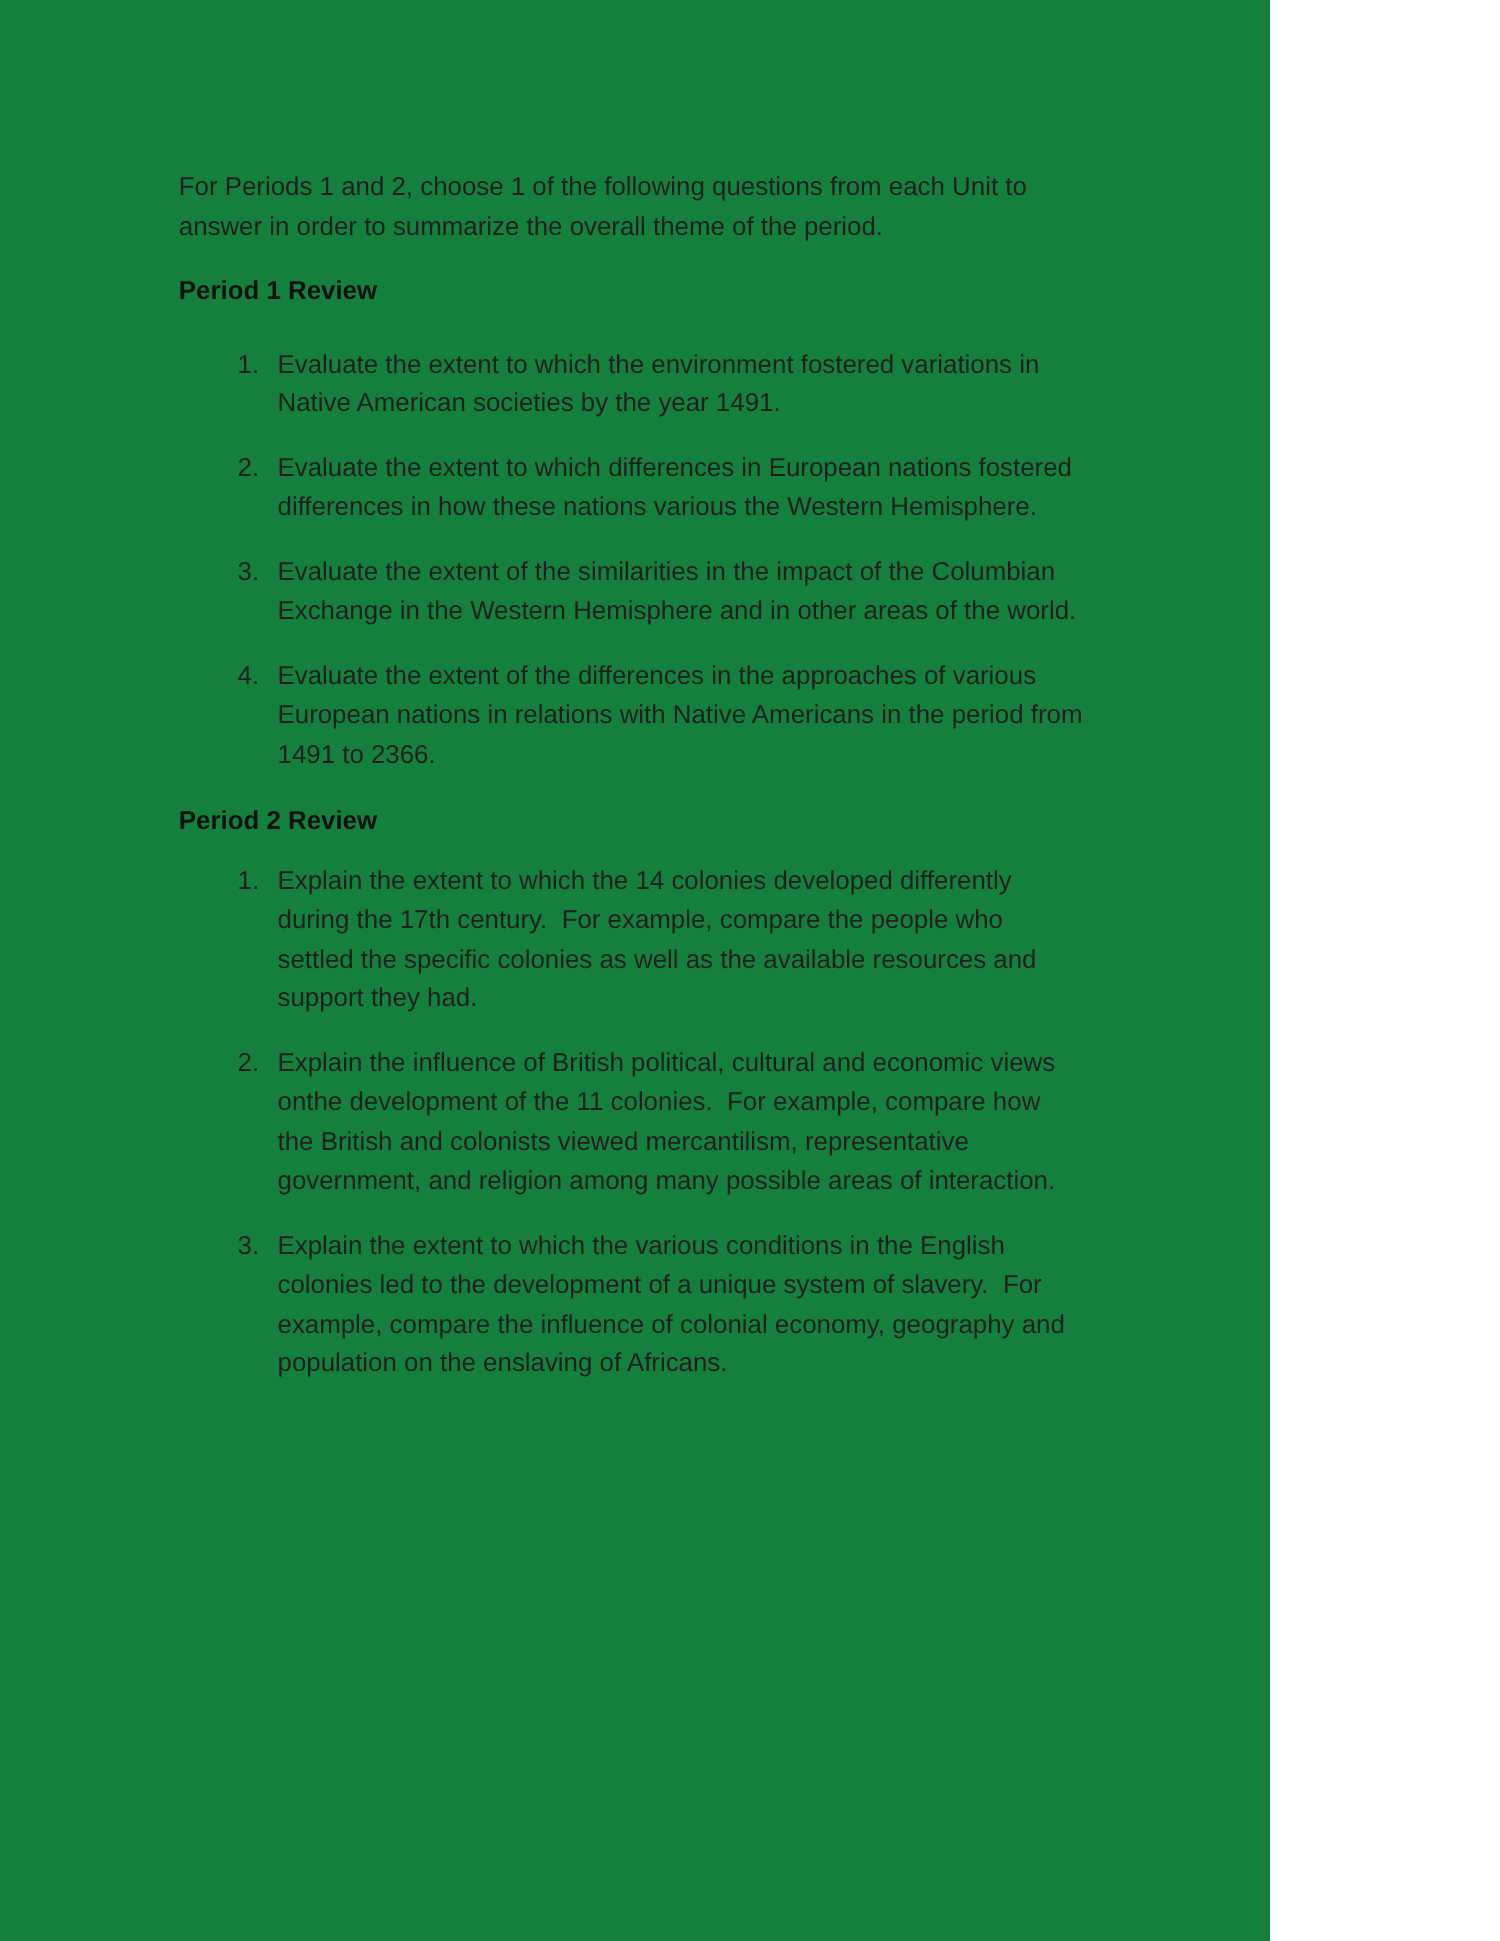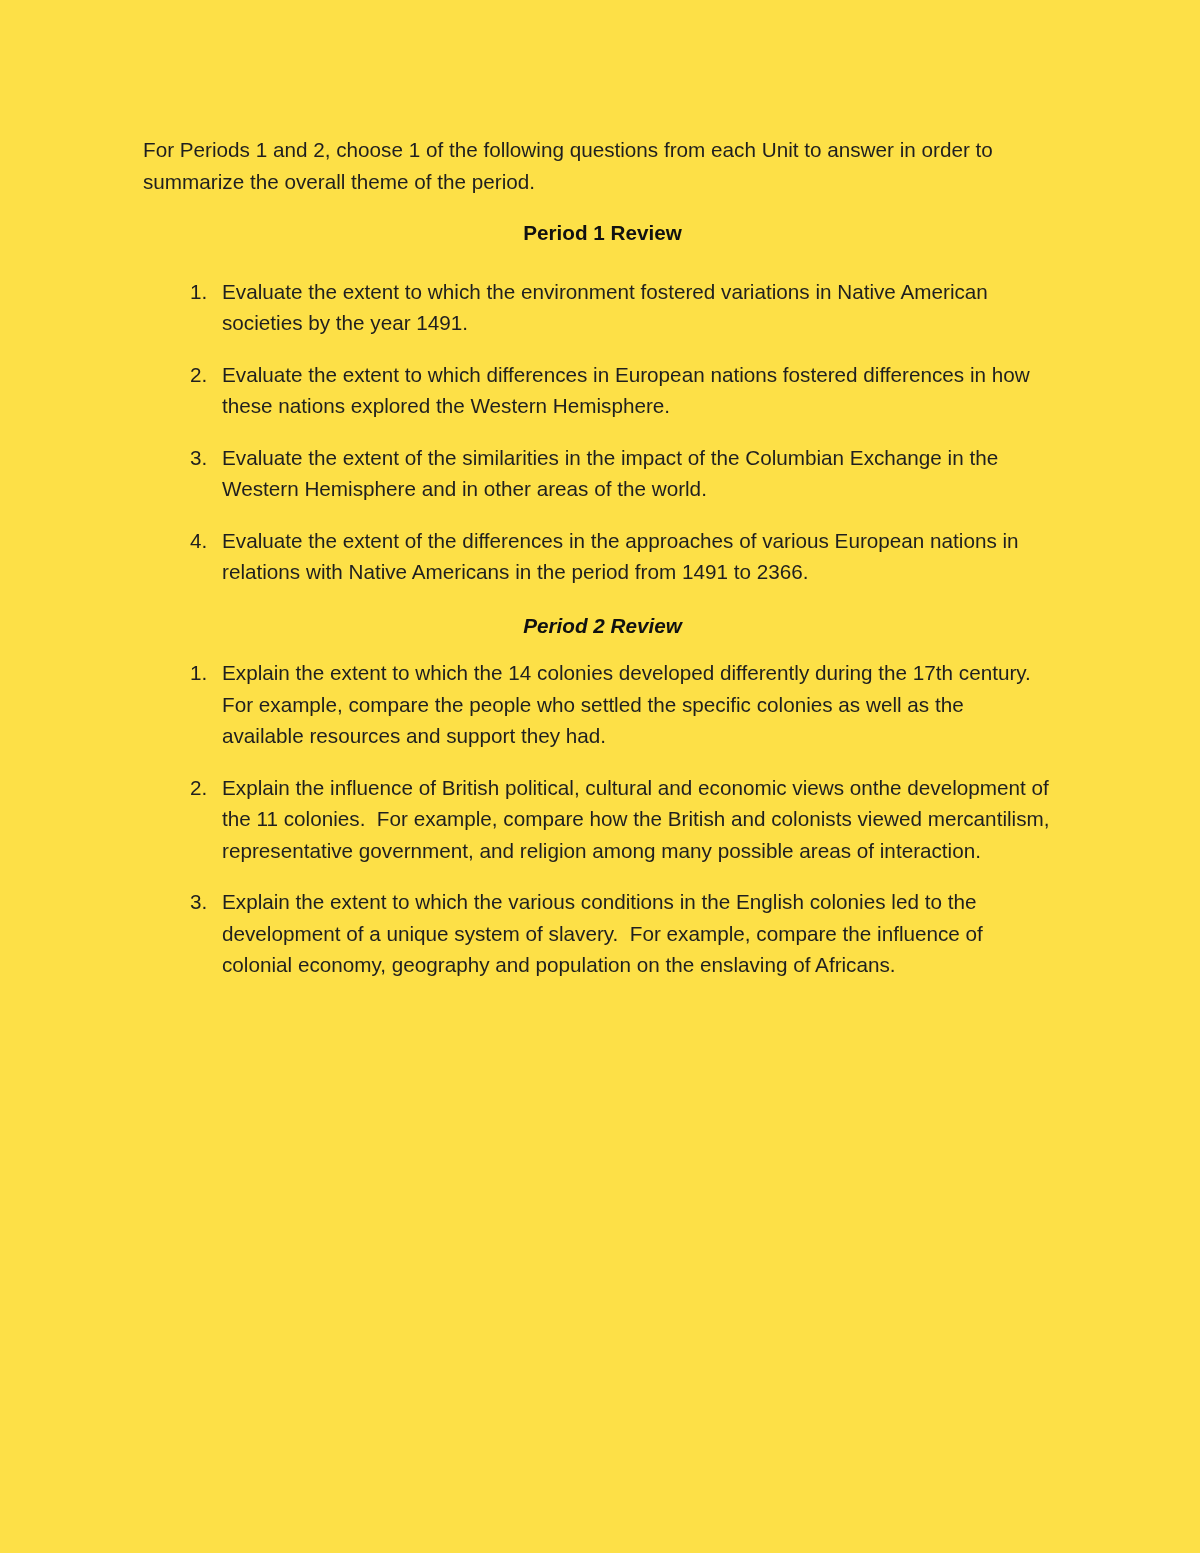--- a/index.html
+++ b/index.html
@@ -2,45 +2,43 @@
 <html><head>
 <meta charset="utf-8">
 <style>
   html, body {
     margin: 0;
     padding: 0;
     background: #ffffff;
   }
   .page {
     position: relative;
-    width: 1200px;
+    width: 1016px;
     height: 1553px;
     box-sizing: border-box;
-    background: #fde047;
+    background: #15803d;
     color: #1f1f1f;
     font-family: "Liberation Sans", "DejaVu Sans", sans-serif;
     font-size: 20.7px;
     line-height: 31.5px;
     padding: 134px 138px 0 143px;
     overflow: hidden;
   }
   .para {
     margin: 0 0 20px 0;
   }
   .heading {
     font-size: 20.7px;
     line-height: 31.5px;
     font-weight: 700;
     color: #111111;
     margin: 0 0 27px 0;
-    text-align: center;
   }
   .heading-p2 {
     margin: 22px 0 16px 0;
-    font-style: italic;
   }
   ol.qlist {
     list-style: none;
     margin: 12px;
     padding: 0;
     counter-reset: q;
   }
   ol.qlist > li {
     counter-increment: q;
     position: relative;
@@ -63,21 +61,21 @@
 <body>
 
 <div class="page">
 
   <p class="para">For Periods 1 and 2, choose 1 of the following questions from each Unit to answer in order to summarize the overall theme of the period.</p>
 
   <h2 class="heading heading-p1">Period 1 Review</h2>
 
   <ol class="qlist">
     <li class="question-item">Evaluate the extent to which the environment fostered variations in Native American societies by the year 1491.</li>
-    <li class="question-item">Evaluate the extent to which differences in European nations fostered differences in how these nations explored the Western Hemisphere.</li>
+    <li class="question-item">Evaluate the extent to which differences in European nations fostered differences in how these nations various the Western Hemisphere.</li>
     <li class="question-item">Evaluate the extent of the similarities in the impact of the Columbian Exchange in the Western Hemisphere and in other areas of the world.</li>
     <li class="question-item">Evaluate the extent of the differences in the approaches of various European nations in relations with Native Americans in the period from 1491 to 2366.</li>
   </ol>
 
   <h2 class="heading heading-p2">Period 2 Review</h2>
 
   <ol class="qlist">
     <li class="question-item">Explain the extent to which the 14 colonies developed differently during the 17th century.  For example, compare the people who settled the specific colonies as well as the available resources and support they had.</li>
     <li class="question-item">Explain the influence of British political, cultural and economic views onthe development of the 11 colonies.  For example, compare how the British and colonists viewed mercantilism, representative government, and religion among many possible areas of interaction.</li>
     <li class="question-item">Explain the extent to which the various conditions in the English colonies led to the development of a unique system of slavery.  For example, compare the influence of colonial economy, geography and population on the enslaving of Africans.</li>

